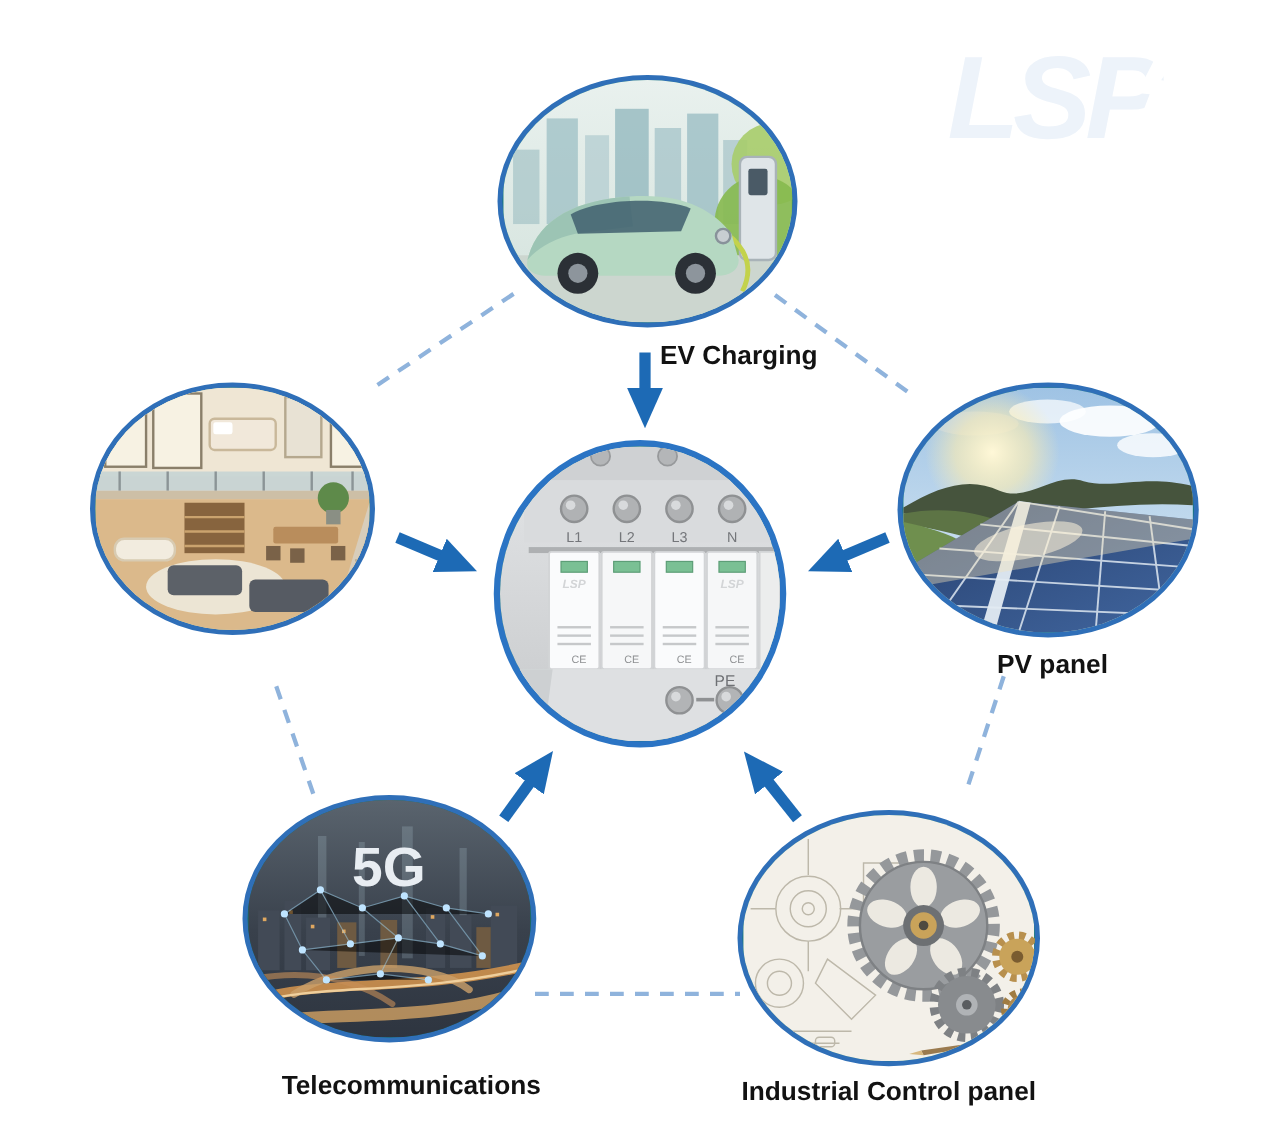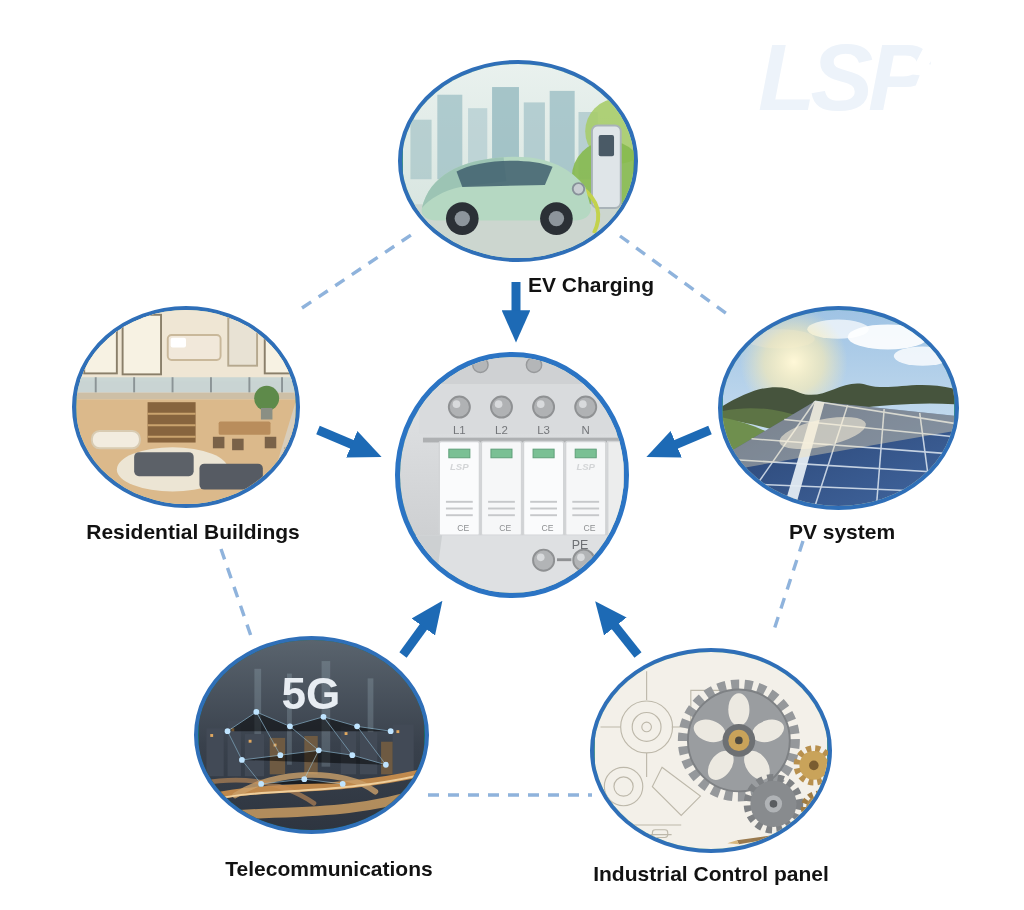--- a/index.html
+++ b/index.html
@@ -134,21 +134,20 @@
       <rect x="196" y="132" width="12" height="12" fill="#7a6248"></rect>
       <rect x="162" y="134" width="12" height="12" fill="#7a6248"></rect>
       <circle cx="198" cy="92" r="13" fill="#5e8a4a"></circle>
       <rect x="192" y="102" width="12" height="12" fill="#8a8f84"></rect>
       <path d="M228,96 L196,202 L228,202 z" fill="#d8cdbb"></path>
       <g stroke="#b8ab94" stroke-width="2">
           <path d="M204,180 h24 M210,162 h18 M216,144 h12"></path>
         </g>
     </svg>
   </div>
-  <div class="node-label" style="left:73px;top:520px;width:240px;">Residential Buildings</div>
 
   <div class="circle" style="left:718px;top:306px;width:241px;height:204px;">
     <svg viewBox="0 0 241 204">
       <defs>
         <linearGradient id="pvsky" x1="0" y1="0" x2="0" y2="1">
           <stop offset="0" stop-color="#9fc3e4"></stop>
             <stop offset="1" stop-color="#dcebf5"></stop>
         </linearGradient>
         <linearGradient id="pvpanel" x1="0" y1="0" x2="1" y2="1">
           <stop offset="0" stop-color="#27406e"></stop>
@@ -179,21 +178,21 @@
         <path d="M96,95 L20,204"></path>
         <path d="M130,99 L96,204"></path>
         <path d="M168,103 L160,204"></path>
         <path d="M205,107 L218,204"></path>
       </g>
       <path d="M96,95 L64,204 L76,204 L106,96 z" fill="#e3ebf2" opacity="0.95"></path>
       <polygon points="0,152 96,95 241,110 241,126 0,168" fill="#f6e3b8" opacity="0.4"></polygon>
       <ellipse cx="104" cy="128" rx="46" ry="14" fill="#fdf4dc" opacity="0.55" transform="rotate(-12,104,128)"></ellipse>
     </svg>
   </div>
-  <div class="node-label" style="left:742px;top:520px;width:200px;">PV system</div>
+  <div class="node-label" style="left:742px;top:520px;width:200px;">PV panel</div>
 
   <div class="circle circle-center" style="left:395px;top:352px;width:234px;height:246px;">
     <svg viewBox="0 0 234 246">
       <defs>
         <linearGradient id="spdbg" x1="0" y1="0" x2="0" y2="1">
           <stop offset="0" stop-color="#e4e6e8"></stop>
             <stop offset="1" stop-color="#c7c9cb"></stop>
         </linearGradient>
       </defs>
       <rect width="234" height="246" fill="url(#spdbg)"></rect>

